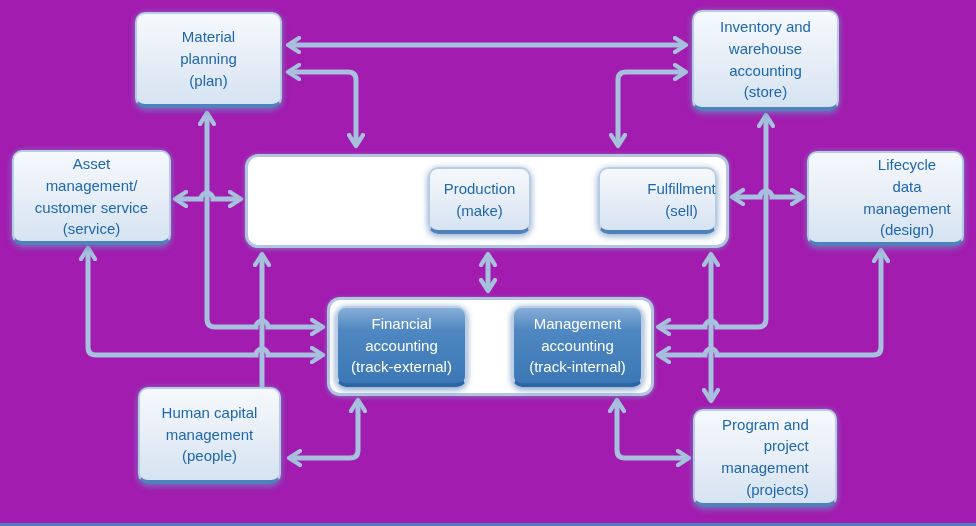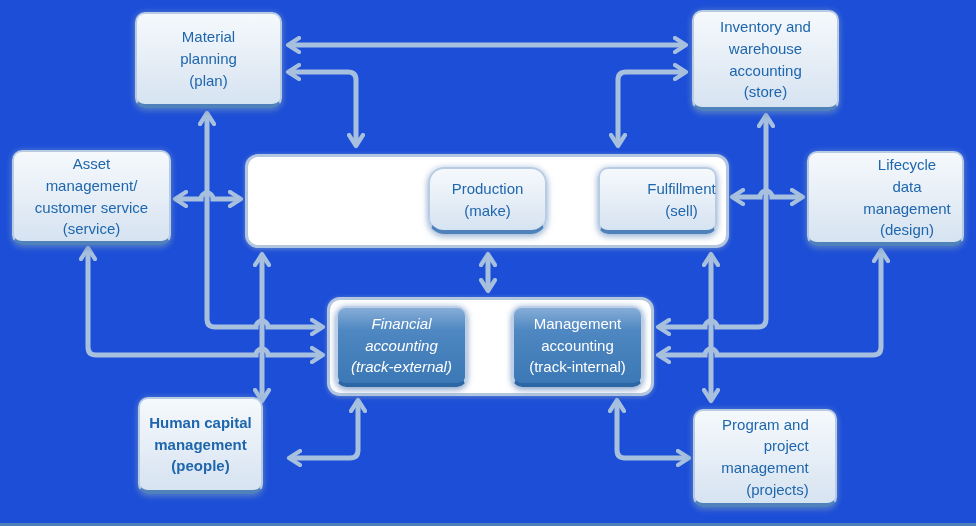--- a/index.html
+++ b/index.html
@@ -5,21 +5,21 @@
   html, body {
     margin: 0;
     padding: 0;
     background: #ffffff;
     font-family: "Liberation Sans", sans-serif;
   }
   #stage {
     position: relative;
     width: 976px;
     height: 526px;
-    background: #1d4ed8;
+    background: #a21caf;
     overflow: hidden;
   }
   #wires {
     position: absolute;
     left: 0;
     top: 0;
     z-index: 1;
   }
   .node, .group {
     position: absolute;
@@ -125,43 +125,43 @@
   </div>
 
   <div class="node light" style="left:807px; top:151px; width:157px; height:95px;padding-left:43px;">
     <span class="lbl">Lifecycle
 data
 management
 (design)</span>
   </div>
 
 
-  <div class="node light" style="left:428px; top:167px; width:119px; height:67px;border-radius:16px;">
+  <div class="node light" style="left:428px; top:167px; width:103px; height:67px;">
     <span class="lbl">Production
 (make)</span>
   </div>
 
   <div class="node light" style="left:598px; top:167px; width:119px; height:67px;padding-left:48px;">
     <span class="lbl">Fulfillment
 (sell)</span>
   </div>
 
-  <div class="node dark" style="left:336px; top:306px; width:131px; height:81px;font-style:italic;">
+  <div class="node dark" style="left:336px; top:306px; width:131px; height:81px;">
     <span class="lbl">Financial
 accounting
 (track-external)</span>
   </div>
 
   <div class="node dark" style="left:512px; top:306px; width:131px; height:81px;">
     <span class="lbl">Management
 accounting
 (track-internal)</span>
   </div>
 
-  <div class="node light" style="left:138px; top:397px; width:125px; height:97px;font-weight:bold;">
+  <div class="node light" style="left:138px; top:387px; width:143px; height:97px;">
     <span class="lbl">Human capital
 management
 (people)</span>
   </div>
 
   <div class="node light" style="left:693px; top:409px; width:144px; height:98px;text-align:right;">
     <span class="lbl">Program and
 project
 management
 (projects)</span>

